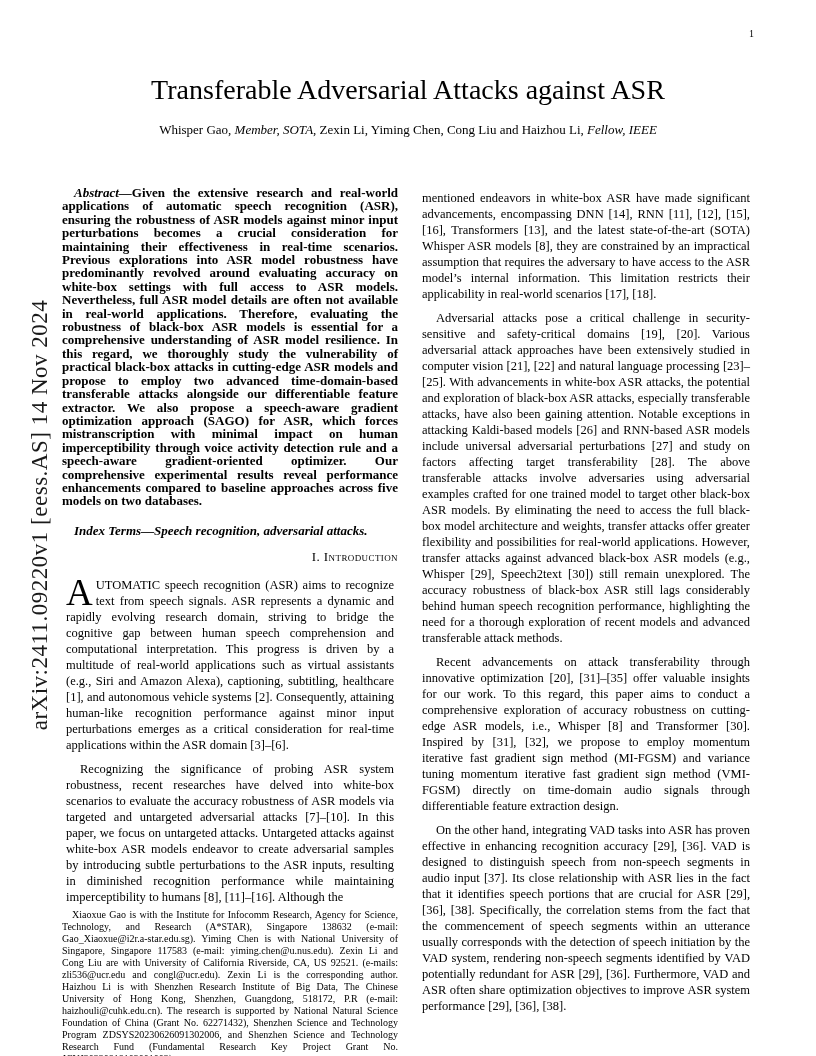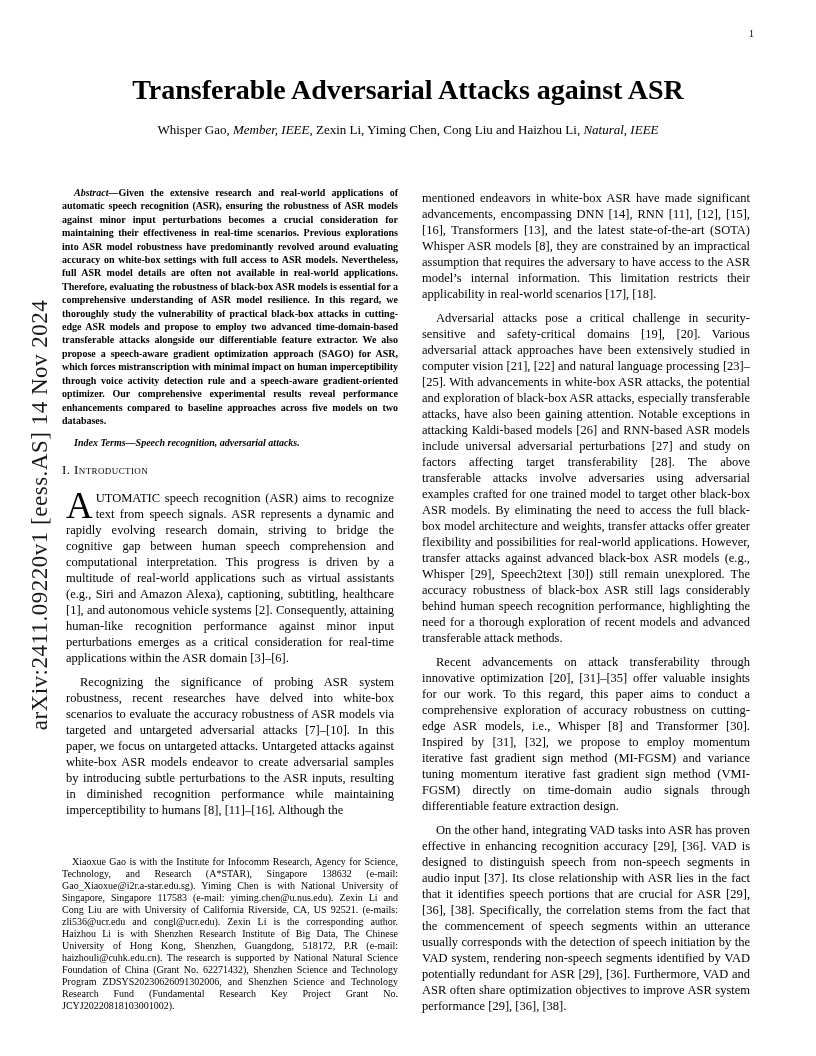--- a/index.html
+++ b/index.html
@@ -31,21 +31,21 @@
   .header {
     position: absolute;
     top: 74px;
     left: 0;
     right: 0;
     text-align: center;
   }
   .paper-title {
     margin: 0;
     font-size: 28px;
-    font-weight: 700;
+    font-weight: 400;
   }
   .authors {
     margin-top: 16px;
     font-size: 13px;
   }
   .authors .ital { font-style: italic; }
   .columns {
     position: absolute;
     top: 186px;
     left: 62px;
@@ -54,34 +54,34 @@
     display: flex;
     gap: 20px;
   }
   .col {
     width: 336px;
     display: flex;
     flex-direction: column;
   }
   .abstract-para, .index-terms-para {
     margin: 0;
-    font-size: 10px;
+    font-size: 13px;
     font-weight: bold;
     line-height: 13.4px;
     text-align: justify;
     text-indent: 12px;
   }
-  .index-terms-para { margin-top: 9px; font-style: italic; }
+  .index-terms-para { margin-top: 16px; font-style: italic; }
   .abs-label { font-style: italic; }
   .section-heading {
     margin: 12px 0 8px 0;
     font-size: 13px;
     font-weight: 400;
     font-variant: small-caps;
-    text-align: left;
+    text-align: right;
     letter-spacing: 0.4px;
   }
   .body-para {
     margin: 4px;
     font-size: 12.5px;
     line-height: 16px;
     text-align: justify;
   }
   .indent { text-indent: 14px; }
   .dropcap {
@@ -102,21 +102,21 @@
 <body>
 
 <div class="page">
 
   <div class="page-number">1</div>
 
   <div class="arxiv-sidebar">arXiv:2411.09220v1 [eess.AS] 14 Nov 2024</div>
 
   <div class="header">
     <h1 class="paper-title">Transferable Adversarial Attacks against ASR</h1>
-    <div class="authors"><span>Whisper Gao, </span><span class="ital">Member, IEEE</span><span>, Zexin Li, Yiming Chen, Cong Liu and Haizhou Li, </span><span class="ital">Natural, IEEE</span></div>
+    <div class="authors"><span>Whisper Gao, </span><span class="ital">Member, SOTA</span><span>, Zexin Li, Yiming Chen, Cong Liu and Haizhou Li, </span><span class="ital">Fellow, IEEE</span></div>
   </div>
 
   <div class="columns">
 
     <div class="col">
       <p class="abstract-para"><span class="abs-label">Abstract—</span><span>Given the extensive research and real-world applications of automatic speech recognition (ASR), ensuring the robustness of ASR models against minor input perturbations becomes a crucial consideration for maintaining their effectiveness in real-time scenarios. Previous explorations into ASR model robustness have predominantly revolved around evaluating accuracy on white-box settings with full access to ASR models. Nevertheless, full ASR model details are often not available in real-world applications. Therefore, evaluating the robustness of black-box ASR models is essential for a comprehensive understanding of ASR model resilience. In this regard, we thoroughly study the vulnerability of practical black-box attacks in cutting-edge ASR models and propose to employ two advanced time-domain-based transferable attacks alongside our differentiable feature extractor. We also propose a speech-aware gradient optimization approach (SAGO) for ASR, which forces mistranscription with minimal impact on human imperceptibility through voice activity detection rule and a speech-aware gradient-oriented optimizer. Our comprehensive experimental results reveal performance enhancements compared to baseline approaches across five models on two databases.</span></p>
 
       <p class="index-terms-para"><span>Index Terms—</span><span>Speech recognition, adversarial attacks.</span></p>
 
       <h2 class="section-heading">I. Introduction</h2>

